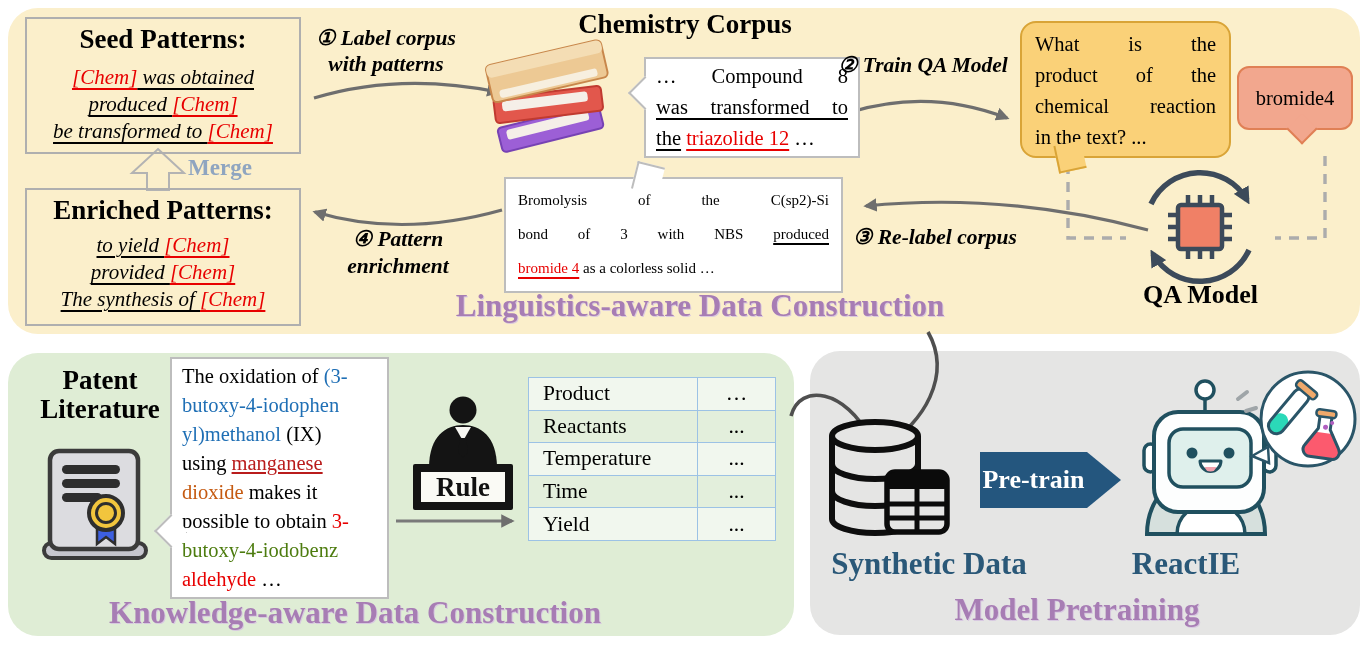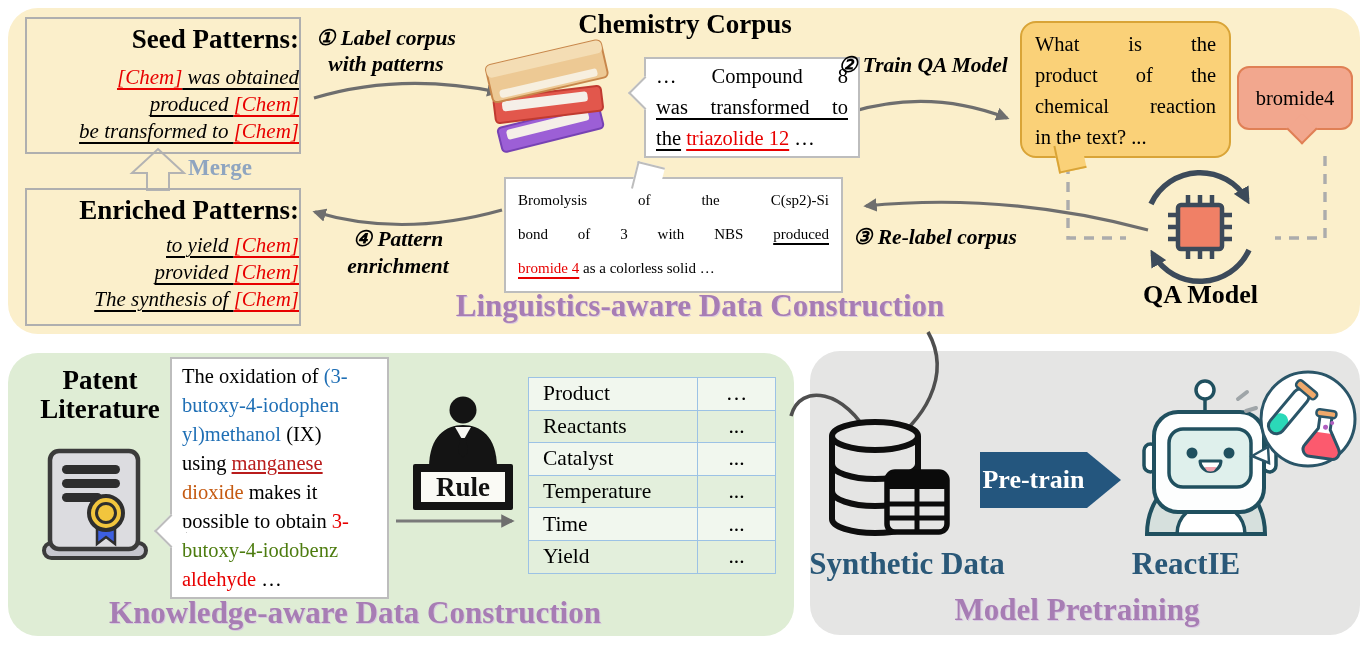--- a/index.html
+++ b/index.html
@@ -5,21 +5,21 @@
   html,body{margin:0;padding:0;background:#ffffff;}
   .stage{position:relative;width:1367px;height:658px;background:#ffffff;
          font-family:"Liberation Serif","DejaVu Serif",serif;overflow:hidden;}
   .sec{position:absolute;border-radius:30px;}
   #sec-ling{left:8px;top:8px;width:1352px;height:326px;background:#FBEFCB;}
   #sec-know{left:8px;top:353px;width:786px;height:283px;background:#DFEDD5;}
   #sec-pre{left:810px;top:351px;width:550px;height:284px;background:#E5E5E4;}
   .overlay{position:absolute;left:0;top:0;width:1367px;height:658px;pointer-events:none;}
   .txt{position:absolute;}
   .u{text-decoration:underline;text-decoration-thickness:1.5px;text-underline-offset:4px;}
-  .pattern-box{position:absolute;border:2px solid #AFAFAF;text-align:right;}
+  .pattern-box{position:absolute;border:2px solid #AFAFAF;text-align:center;}
   .pattern-title{font-weight:bold;font-size:27px;margin-top:5px;}
   .pattern-lines{font-style:italic;font-size:21px;line-height:27px;margin-top:9px;}
   .bubble{position:absolute;background:#ffffff;border:2px solid #BDBDBD;font-size:20.5px;}
   .justify div{text-align:justify;text-align-last:justify;}
   .justify div:last-child{text-align-last:left;}
   .tail{position:absolute;background:inherit;}
   .tail-left{width:22px;height:22px;border-left:2px solid #BDBDBD;border-bottom:2px solid #BDBDBD;
              transform:rotate(45deg);left:-13px;}
   .tail-upleft{width:26px;height:26px;border-left:2px solid #BDBDBD;border-top:2px solid #BDBDBD;
              transform:rotate(14deg);top:-15px;}
@@ -276,38 +276,34 @@
     <tbody>
         <tr>
           <td class="lbl">Product</td>
           <td class="val">…</td>
         </tr>
     <tr>
           <td class="lbl">Reactants</td>
           <td class="val">...</td>
         </tr>
     <tr>
-          <td class="lbl">Catalyst</td>
-          <td class="val">...</td>
-        </tr>
-    <tr>
           <td class="lbl">Temperature</td>
           <td class="val">...</td>
         </tr>
     <tr>
           <td class="lbl">Time</td>
           <td class="val">...</td>
         </tr>
     <tr>
           <td class="lbl">Yield</td>
           <td class="val">...</td>
         </tr>
   </tbody>
     </table>
 
   <div class="txt sec-label" style="left:90px;top:595px;width:530px;">Knowledge-aware Data Construction</div>
 
   <div class="txt" id="pretrain-text" style="left:980px;top:452px;width:107px;height:56px;">Pre-train</div>
-  <div class="txt navy-label" style="left:797px;top:546px;width:220px;">Synthetic Data</div>
+  <div class="txt navy-label" style="left:819px;top:546px;width:220px;">Synthetic Data</div>
   <div class="txt navy-label" style="left:1096px;top:546px;width:180px;">ReactIE</div>
   <div class="txt sec-label" style="left:897px;top:592px;width:360px;">Model Pretraining</div>
 
 </div>
 
 </body></html>

